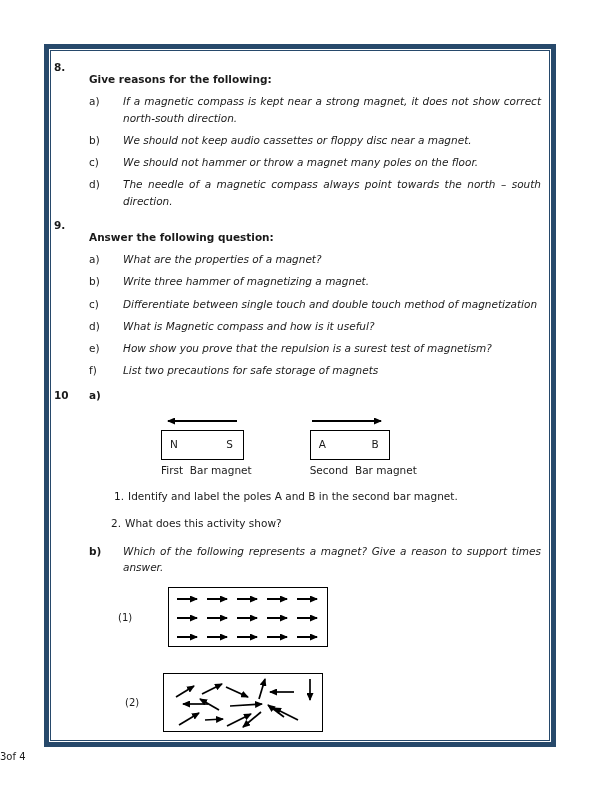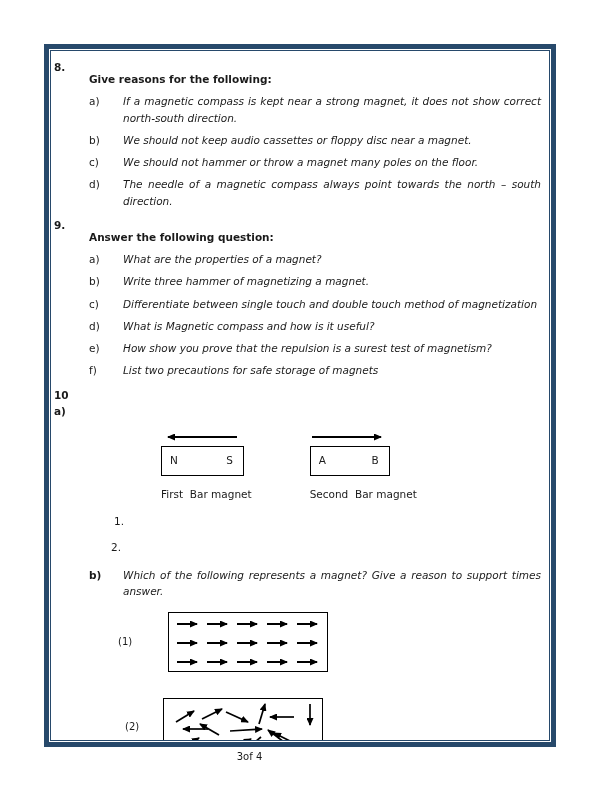--- a/index.html
+++ b/index.html
@@ -20,47 +20,47 @@
   .b{font-weight:bold;}
   .qrow{display:flex;margin-bottom:6px;}
   .qnum{display:inline-block;width:35px;flex-shrink:0;}
   .qhead{flex:1;margin-top:12px;}
   .item{display:flex;margin-left:35px;margin-bottom:6px;}
   .letter{width:34px;flex-shrink:0;}
   .itext{flex:1;font-style:italic;}
   .just{text-align:justify;}
   .mb8{margin-bottom:8px;}
   .mb12{margin-bottom:12px;}
-  .mb14{margin-bottom:12px;flex-direction:column;}
+  .mb14{margin-bottom:12px;}
 
   .magnet-row{display:flex;margin-left:107px;gap:58px;margin-bottom:10px;}
   .magnet-fig{display:flex;flex-direction:column;}
   .m-arrow{height:12px;margin-bottom:3px;}
   .m-rect{
     width:83px;height:30px;border:1px solid #000;box-sizing:border-box;
     display:flex;justify-content:space-between;padding:5px 10px 0 8px;
   }
   .m-rect.w2{width:80px;}
-  .m-cap{margin-top:10px;white-space:pre;}
+  .m-cap{margin-top:2px;white-space:pre;}
 
   .subq{display:flex;margin-bottom:10px;}
   .subq .n{flex-shrink:0;padding-right:4px;}
   .subq.s1{margin-left:60px;}
   .subq.s2{margin-left:57px;margin-bottom:12px;}
 
   .figrow{display:flex;align-items:center;}
   .figrow.f1{margin-left:64px;margin-bottom:26px;margin-top:0;}
   .figrow.f2{margin-left:71px;}
   .figlabel{font-size:10px;flex-shrink:0;}
   .f1 .figlabel{width:50px;}
   .f2 .figlabel{width:38px;}
   .figbox{border:1.5px solid #000;line-height:0;background:#fff;}
 
   .footer{
-    position:absolute;top:749px;left:0;width:499px;text-align:center;
+    position:absolute;top:749px;left:0;width:499px;text-align:left;
     font-size:10px;color:#1a1a1a;
   }
 </style>
 </head>
 <body>
 
 <div class="frame">
   <div class="inner">
 
     <div class="qrow">
@@ -146,23 +146,25 @@
         <div class="m-rect w2">
           <span>A</span>
           <span>B</span>
         </div>
         <div class="m-cap">Second  Bar magnet</div>
       </div>
     </div>
 
     <div class="subq s1">
       <span class="n">1.</span>
+      <span>Identify and label the poles A and B in the second bar magnet.</span>
     </div>
     <div class="subq s2">
       <span class="n">2.</span>
+      <span>What does this activity show?</span>
     </div>
 
     <div class="item mb12">
       <span class="letter b">b)</span>
       <div class="itext just">Which of the following represents a magnet? Give a reason to support times answer.</div>
     </div>
 
     <div class="figrow f1">
       <span class="figlabel">(1)</span>
       <div class="figbox"><svg width="158" height="58" viewBox="0 0 158 58">

